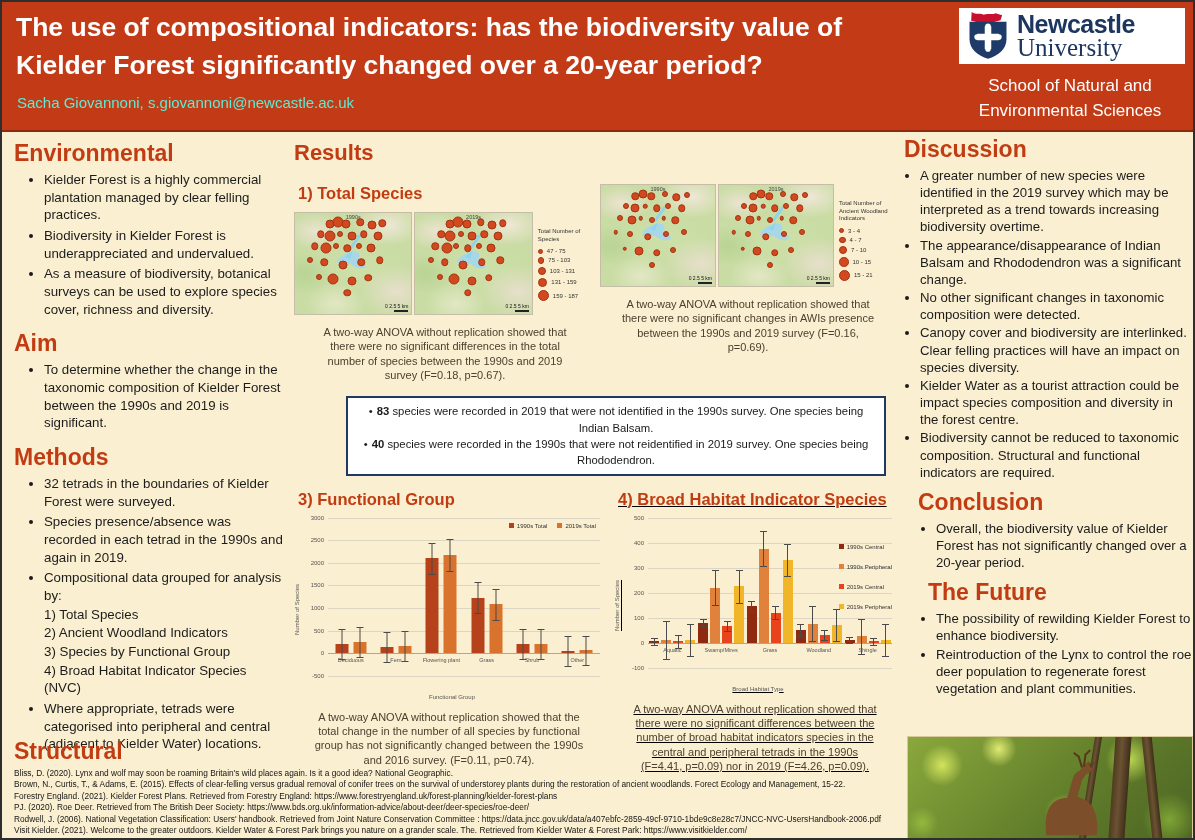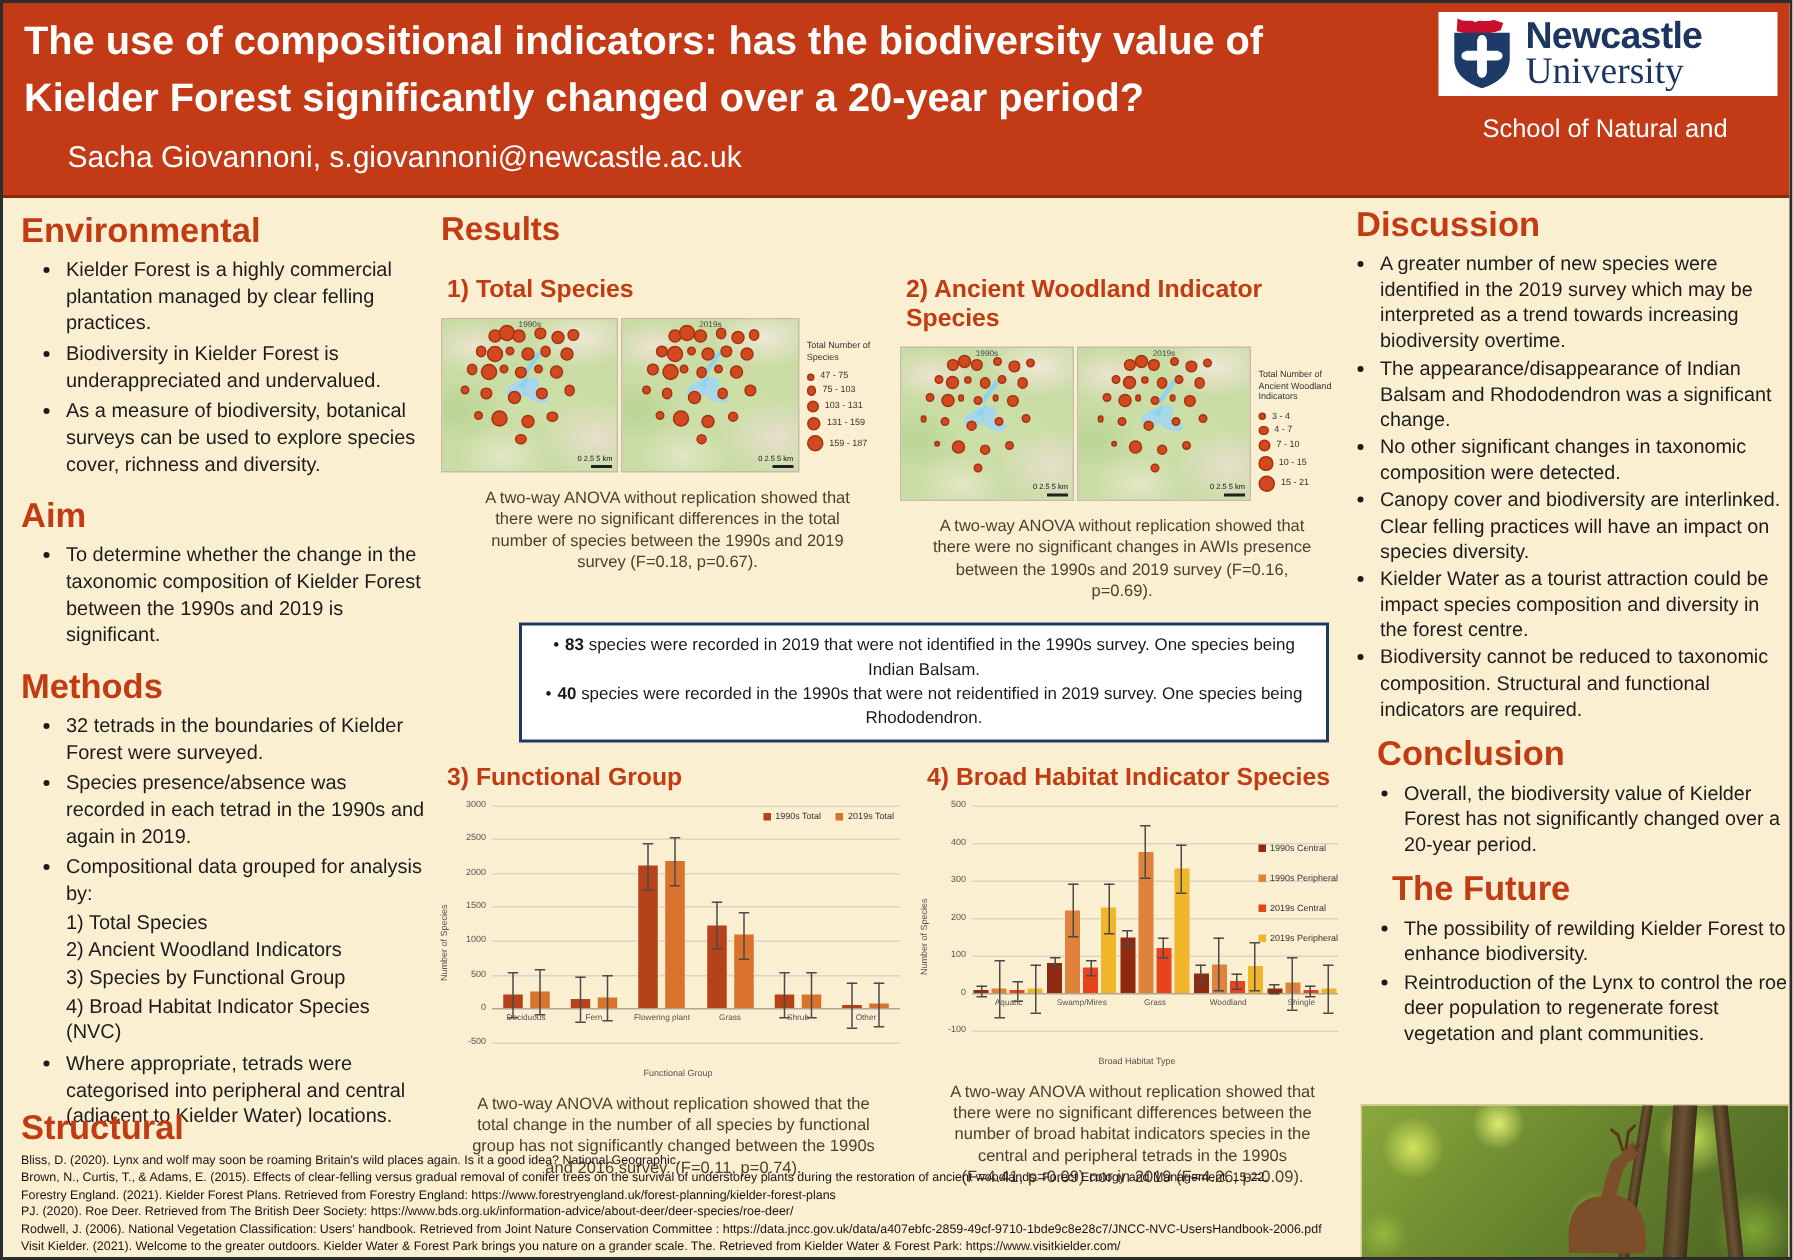--- a/index.html
+++ b/index.html
@@ -1,20 +1,20 @@
 <!DOCTYPE html>
 <html><head>
 <meta charset="utf-8">
 <style>
   html,body{margin:0;padding:0;background:#e8e8e8;font-family:"Liberation Sans",sans-serif;}
   .poster{position:relative;width:1195px;height:840px;background:#faefd0;border:2px solid #2e2e2e;box-sizing:border-box;overflow:hidden;}
   
   .header{position:absolute;top:0;left:0;right:0;height:128px;background:#c23b16;border-bottom:2px solid #8c2a0e;}
   .title{position:absolute;left:14px;top:6px;color:#fff;font-weight:bold;font-size:26.5px;line-height:1.45;width:930px;}
-  .author{position:absolute;left:15px;top:92px;color:#ffffff;font-size:20px;margin-left:28px;}
+  .author{position:absolute;left:15px;top:92px;color:#5eead4;font-size:15px;}
   .logo-box{position:absolute;right:8px;top:6px;width:226px;height:56px;background:#fff;display:flex;align-items:center;padding:2px 6px;box-sizing:border-box;gap:6px;}
   .logo-text{line-height:0.98;}
   .logo-n{font-size:25px;font-weight:bold;color:#1c3660;letter-spacing:-0.5px;}
   .logo-u{font-size:25px;color:#1c3660;font-family:"Liberation Serif",serif;}
   .school{position:absolute;right:10px;top:72px;width:226px;text-align:center;color:#fff;font-size:17px;line-height:1.45;}
   
   .col{position:absolute;box-sizing:border-box;}
   .col-left{left:12px;top:138px;width:272px;}
   .col-mid{left:292px;top:138px;width:602px;}
   .col-right{left:902px;top:134px;width:288px;}
@@ -117,20 +117,21 @@
         <circle cx="10" cy="24" r="2.6" fill="#fff"></circle>
           <circle cx="30" cy="24" r="2.6" fill="#fff"></circle>
       </svg>
       <div class="logo-text">
         <div class="logo-n">Newcastle</div>
         <div class="logo-u">University</div>
       </div>
     </div>
     <div class="school">
       <div>School of Natural and</div>
+      <div>Environmental Sciences</div>
     </div>
   </header>
 
   <aside class="col col-left">
     <h2>Environmental</h2>
     <ul id="intro-list">
         <li>Kielder Forest is a highly commercial plantation managed by clear felling practices.</li>
         <li>Biodiversity in Kielder Forest is underappreciated and undervalued.</li>
         <li>As a measure of biodiversity, botanical surveys can be used to explore species cover, richness and diversity.</li>
       </ul>
@@ -249,21 +250,20 @@
               </div>
               <div class="lg-item">
                 <div class="lg-dot" style="width: 9px; height: 9px;"></div>
                 <span>159 - 187</span>
               </div>
             </div>
           </div>
         <figcaption>A two-way ANOVA without replication showed that there were no significant differences in the total number of species between the 1990s and 2019 survey (F=0.18, p=0.67).</figcaption>
       </figure>
       <figure id="fig2" style="width:296px;">
-        <h3>2) Ancient Woodland Indicator Species</h3>
         <div class="maps">
             <div class="mapbox">
               <div class="map-title">1990s</div>
               <div class="lake1"></div>
               <div class="lake2"></div>
               <svg class="map-arrow" width="22" height="26" viewBox="0 0 22 26">
                 <path d="M18 2 L8 16" stroke="#8fd4ef" stroke-width="3" fill="none"></path>
                 <path d="M3 24 l8 -7 -3 9 z" fill="#8fd4ef"></path>
               </svg>
               <div class="dot" style="left: 30%; top: 11%; width: 5.5px; height: 5.5px;"></div>
@@ -499,21 +499,21 @@
                     <span class="sw" style="background: rgb(217, 114, 44);"></span>
                     <span>2019s Total</span>
                   </div>
                 </div>
               </div>
               <div class="xlab">Functional Group</div>
             </div>
           </div>
         <figcaption>A two-way ANOVA without replication showed that the total change in the number of all species by functional group has not significantly changed between the 1990s and 2016 survey. (F=0.11, p=0.74).</figcaption>
       </figure>
-      <figure id="fig4" style="width:282px;">
+      <figure id="fig4" style="width:282px;text-decoration:underline;">
         <h3>4) Broad Habitat Indicator Species</h3>
         <div class="chart">
             <div class="ylab">Number of Species</div>
             <div class="chart-main">
               <div class="plot" style="height: 150px;">
                 <div class="gline" style="top: 150px;"></div>
                 <div class="gtick" style="top: 147px;">-100</div>
                 <div class="gline zero" style="top: 125px;"></div>
                 <div class="gtick" style="top: 122px;">0</div>
                 <div class="gline" style="top: 100px;"></div>

